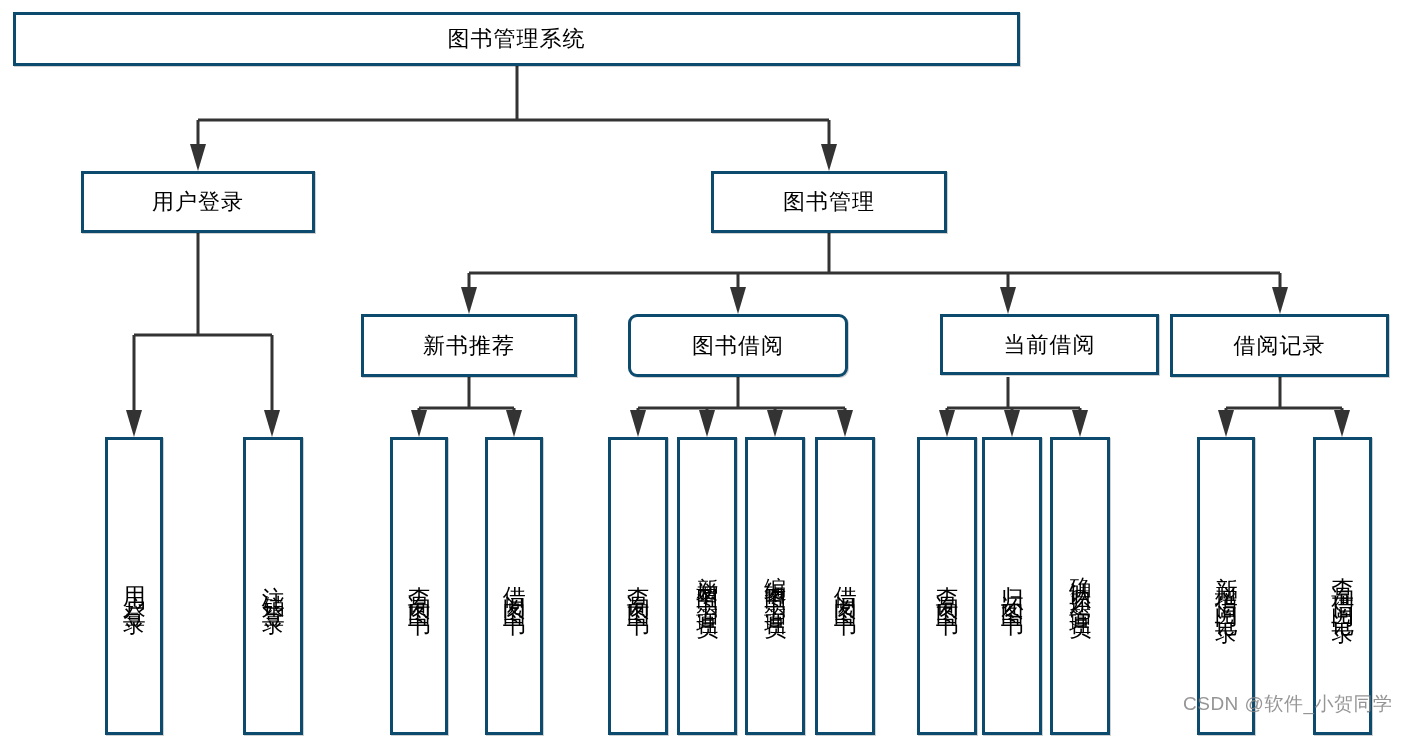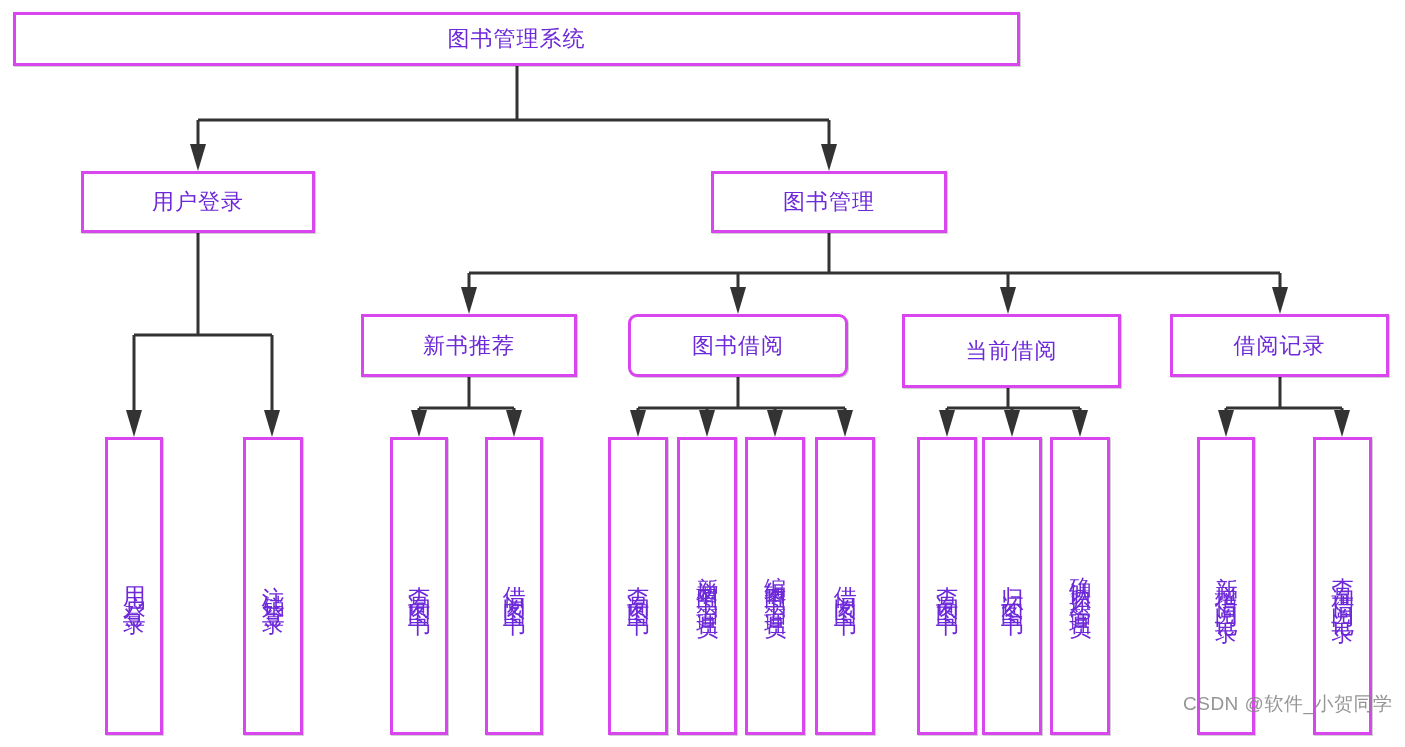--- a/index.html
+++ b/index.html
@@ -19,26 +19,26 @@
     position: absolute;
     left: 0;
     top: 0;
     width: 1405px;
     height: 747px;
     pointer-events: none;
   }
   .node {
     position: absolute;
     box-sizing: border-box;
-    border: 3px solid #d946ef;
+    border: 3px solid #0c4a6e;
     background: #ffffff;
     display: flex;
     align-items: center;
     justify-content: center;
-    color: #6d28d9;
+    color: #000000;
     box-shadow: 1px 1px 0 rgba(0,0,0,0.18);
   }
   .hlabel {
     font-size: 22px;
     letter-spacing: 1px;
     white-space: nowrap;
   }
   .vtext {
     writing-mode: vertical-rl;
     text-orientation: mixed;
@@ -122,21 +122,21 @@
   <div class="node" style="left:711px; top:171px; width:236px; height:62px;">
     <span class="hlabel">图书管理</span>
   </div>
 
   <div class="node" style="left:361px; top:314px; width:216px; height:63px;">
     <span class="hlabel">新书推荐</span>
   </div>
   <div class="node" style="left:628px; top:314px; width:220px; height:63px;border-radius:9px;">
     <span class="hlabel">图书借阅</span>
   </div>
-  <div class="node" style="left:902px; top:314px; width:219px; height:74px;align-items:center;">
+  <div class="node" style="left:940px; top:314px; width:219px; height:61px;align-items:center;">
     <span class="hlabel">当前借阅</span>
   </div>
   <div class="node" style="left:1170px; top:314px; width:219px; height:63px;">
     <span class="hlabel">借阅记录</span>
   </div>
 
   <div class="node leaf" style="left:105px; top:437px; width:58px; height:298px;">
     <span class="vtext">用户登录</span>
   </div>
   <div class="node leaf" style="left:243px; top:437px; width:60px; height:298px;">

